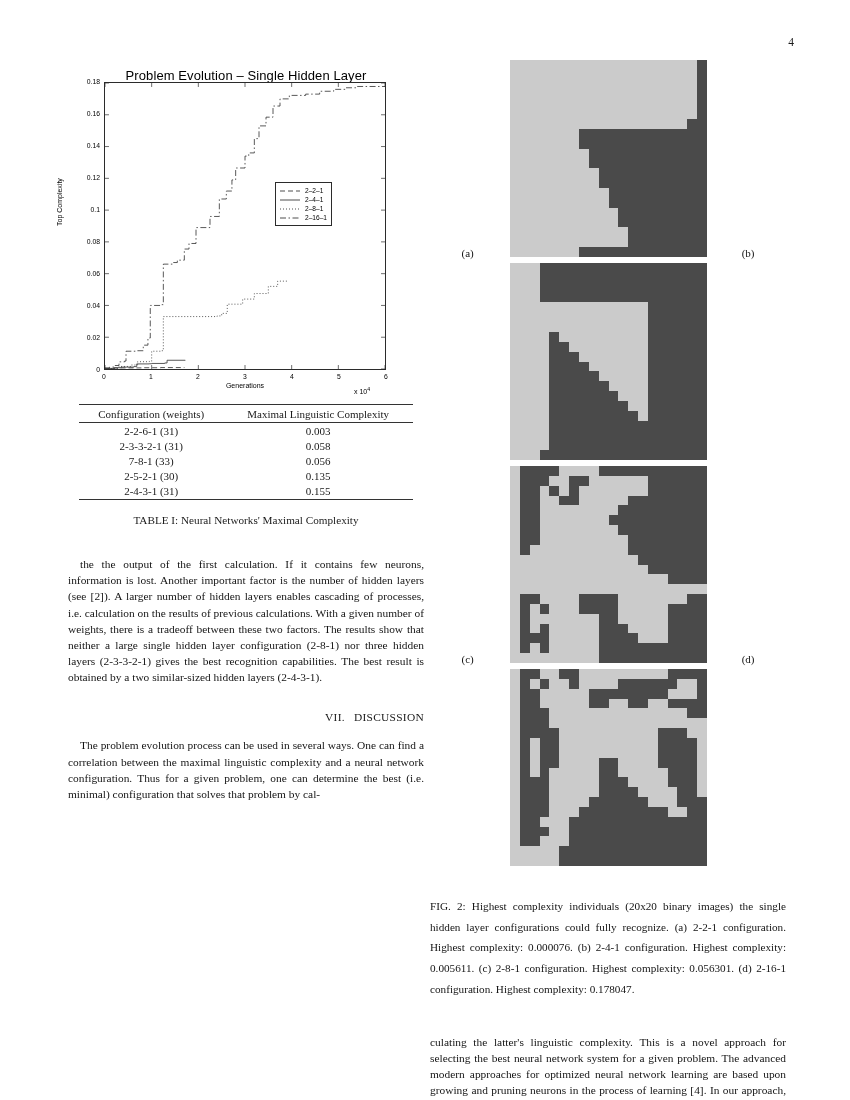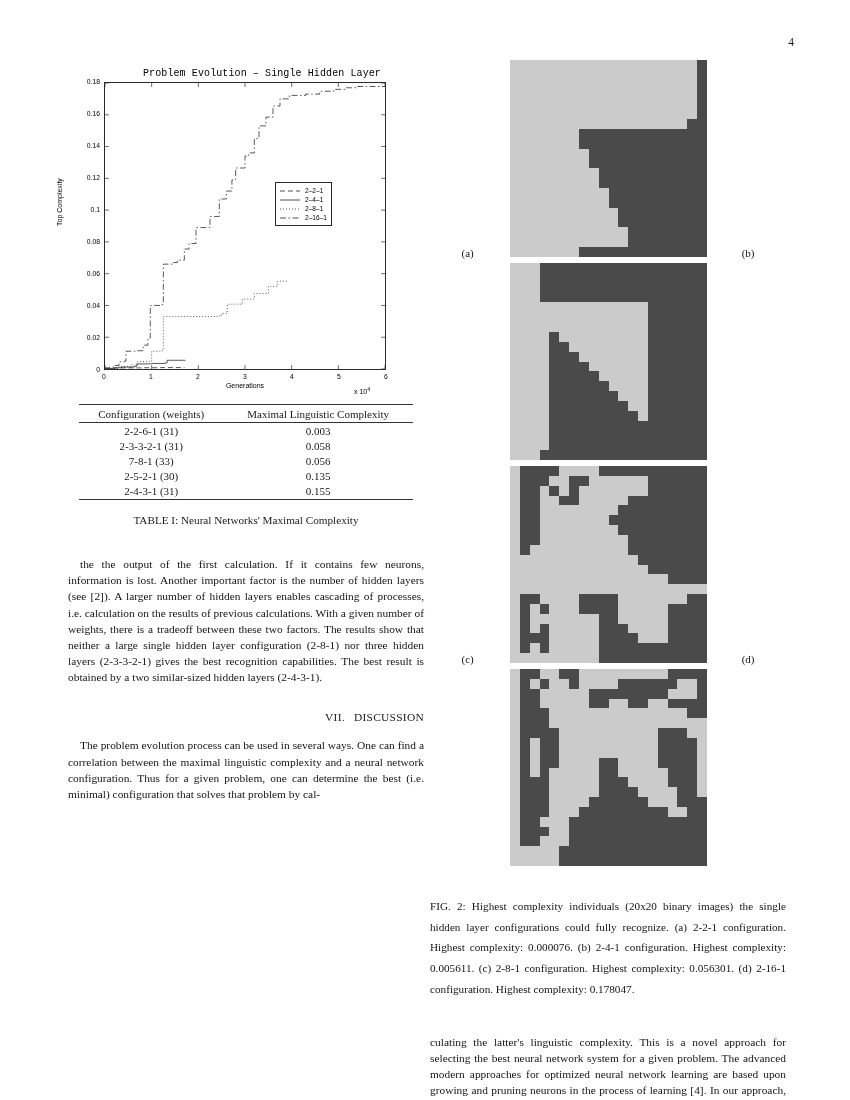--- a/index.html
+++ b/index.html
@@ -45,25 +45,25 @@
 
   
   .fig1-wrap {
     width: 356px;
     height: 340px;
     position: relative;
   }
   .chart-title {
     position: absolute;
     top: 8px;
-    left: 16px;
+    left: 0;
     width: 100%;
     text-align: center;
-    font-family: Liberation Mono, monospace;
-    font-size: 10px;
+    font-family: Liberation Sans, sans-serif;
+    font-size: 13px;
     color: #000;
     letter-spacing: .1px;
   }
   .chart-area {
     position: absolute;
     left: 36px;
     top: 22px;
     width: 282px;
     height: 288px;
     border: 1px solid #2b2b2b;

